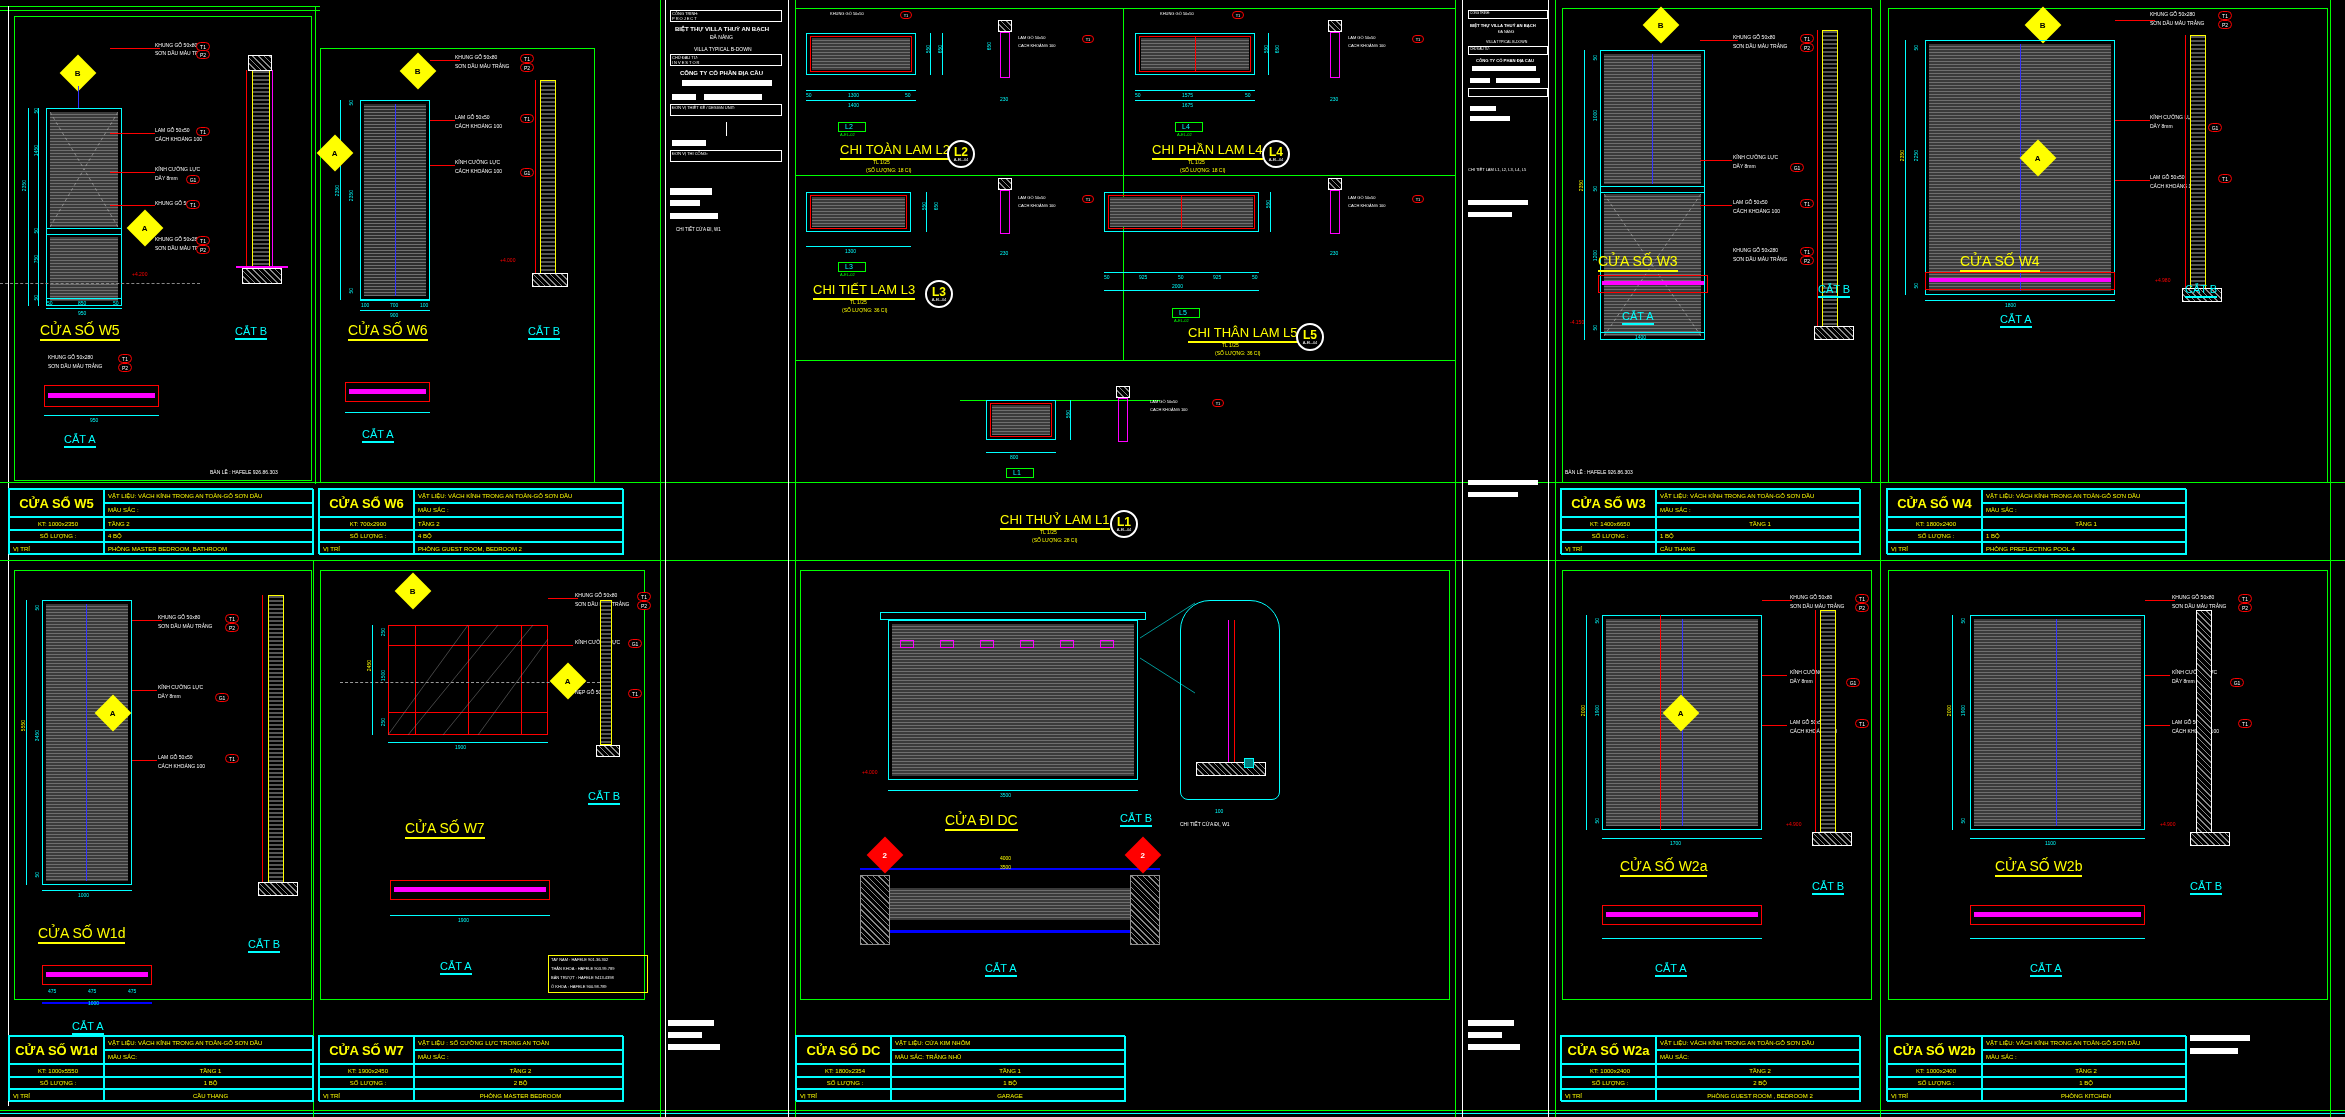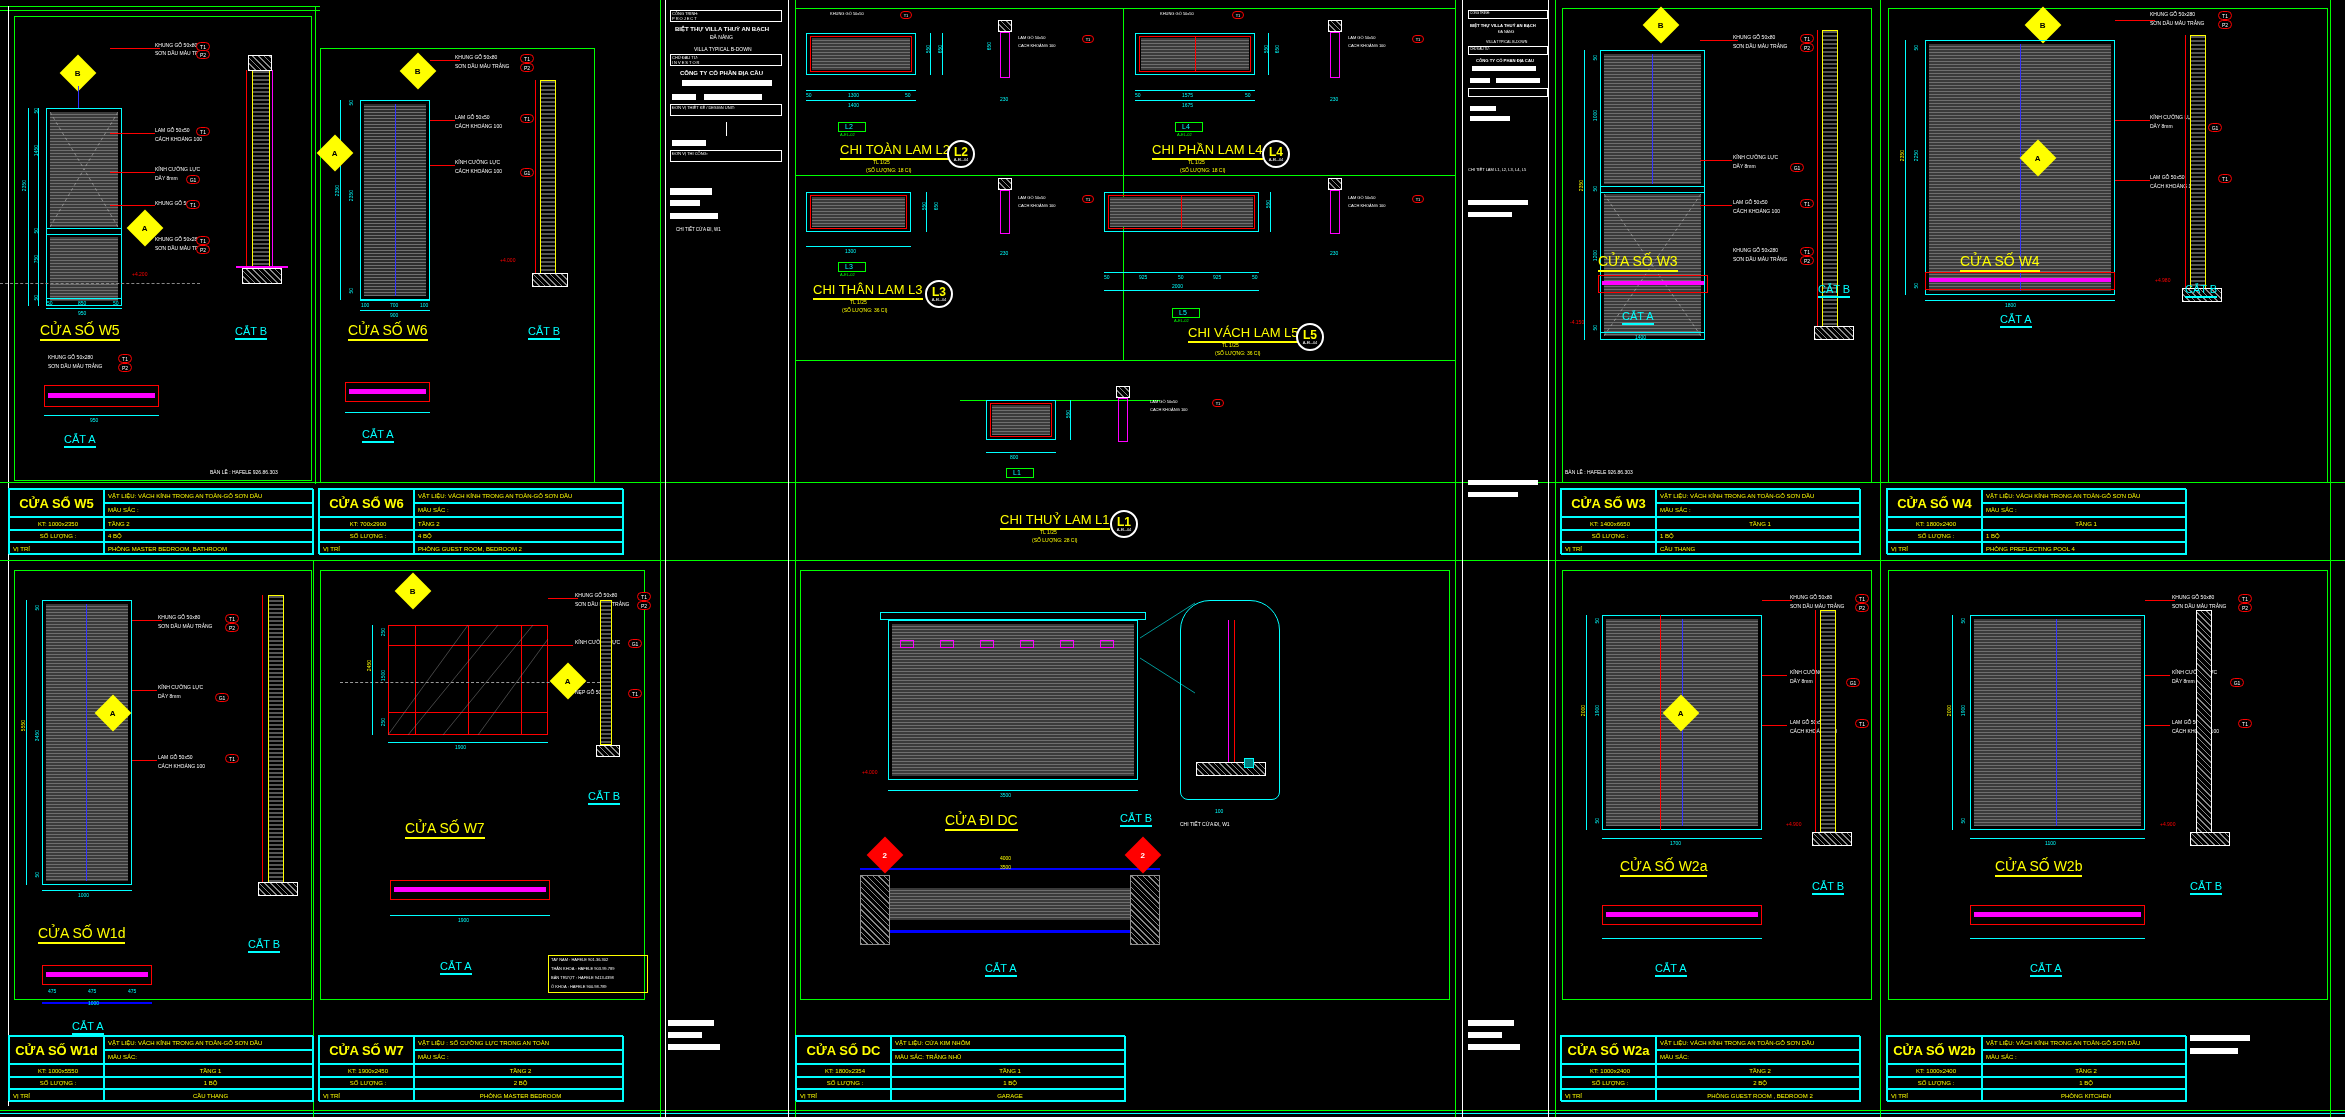--- a/index.html
+++ b/index.html
@@ -425,21 +425,21 @@
     <div class="box b-red" style="left:810px;top:195px;width:97px;height:34px;"></div>
     <div class="louver" style="left:812px;top:197px;width:93px;height:30px;"></div>
     <div class="ln vl c-cyan" style="left:926px;top:192px;height:40px;"></div>
     <div class="dimtxt vert" style="left:921px;top:202px;">550</div>
     <div class="dimtxt vert" style="left:933px;top:202px;">650</div>
     <div class="ln hl c-cyan" style="left:806px;top:246px;width:105px;"></div>
     <div class="dimtxt" style="left:845px;top:248px;">1300</div>
     <div class="box b-green" style="left:838px;top:262px;width:28px;height:10px;"></div>
     <div class="txt t-cyan" style="left:845px;top:263px;font-size:7px;">L3</div>
     <div class="txt t-green" style="left:840px;top:273px;font-size:4px;">A-EL-02</div>
-    <div class="viewtitle" style="left:813px;top:282px;font-size:13px;">CHI THÂN LAM L3</div>
+    <div class="viewtitle" style="left:813px;top:282px;font-size:13px;">CHI TIẾT LAM L3</div>
     <div class="txt t-yellow" style="left:850px;top:300px;font-size:5px;">TL 1/25</div>
     <div class="txt t-yellow" style="left:842px;top:308px;font-size:5px;">(SỐ LƯỢNG: 36 CI)</div>
     <div class="detailbubble" style="left:925px;top:280px;width:28px;height:28px;">
       <div class="dbtop">L3</div>
       <div class="dbbot">A-EL-04</div>
     </div>
     <div class="box b-mag" style="left:1000px;top:190px;width:10px;height:44px;"></div>
     <div class="box b-white" style="left:998px;top:178px;width:14px;height:12px;background:repeating-linear-gradient(45deg,#888 0 1px,#000 1px 4px);"></div>
     <div class="dimtxt" style="left:1000px;top:250px;">230</div>
     <div class="txt t-white tiny" style="left:1018px;top:196px;font-size:4px;">LAM GỖ 50x50</div>
@@ -458,21 +458,21 @@
     <div class="ln hl c-cyan" style="left:1104px;top:290px;width:155px;"></div>
     <div class="dimtxt" style="left:1104px;top:274px;">50</div>
     <div class="dimtxt" style="left:1139px;top:274px;">925</div>
     <div class="dimtxt" style="left:1178px;top:274px;">50</div>
     <div class="dimtxt" style="left:1213px;top:274px;">925</div>
     <div class="dimtxt" style="left:1252px;top:274px;">50</div>
     <div class="dimtxt" style="left:1172px;top:283px;">2000</div>
     <div class="box b-green" style="left:1172px;top:308px;width:28px;height:10px;"></div>
     <div class="txt t-cyan" style="left:1179px;top:309px;font-size:7px;">L5</div>
     <div class="txt t-green" style="left:1174px;top:319px;font-size:4px;">A-EL-02</div>
-    <div class="viewtitle" style="left:1188px;top:325px;font-size:13px;">CHI VÁCH LAM L5</div>
+    <div class="viewtitle" style="left:1188px;top:325px;font-size:13px;">CHI THÂN LAM L5</div>
     <div class="txt t-yellow" style="left:1222px;top:343px;font-size:5px;">TL 1/25</div>
     <div class="txt t-yellow" style="left:1215px;top:351px;font-size:5px;">(SỐ LƯỢNG: 36 CI)</div>
     <div class="detailbubble" style="left:1296px;top:323px;width:28px;height:28px;">
       <div class="dbtop">L5</div>
       <div class="dbbot">A-EL-04</div>
     </div>
     <div class="box b-mag" style="left:1330px;top:190px;width:10px;height:44px;"></div>
     <div class="box b-white" style="left:1328px;top:178px;width:14px;height:12px;background:repeating-linear-gradient(45deg,#888 0 1px,#000 1px 4px);"></div>
     <div class="dimtxt" style="left:1330px;top:250px;">230</div>
     <div class="txt t-white tiny" style="left:1348px;top:196px;font-size:4px;">LAM GỖ 50x50</div>

